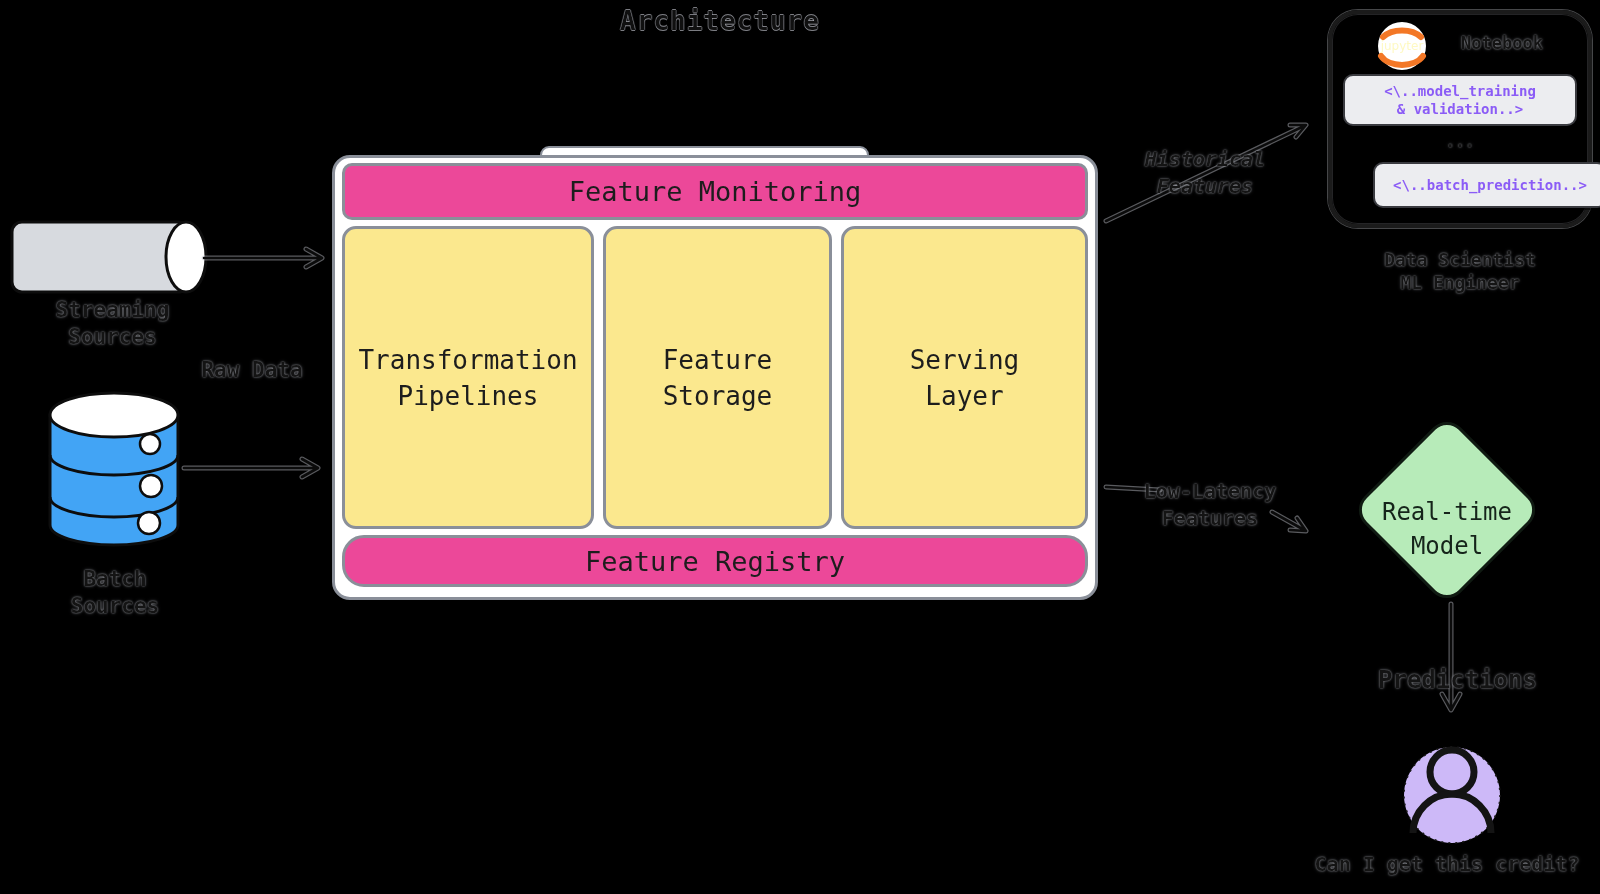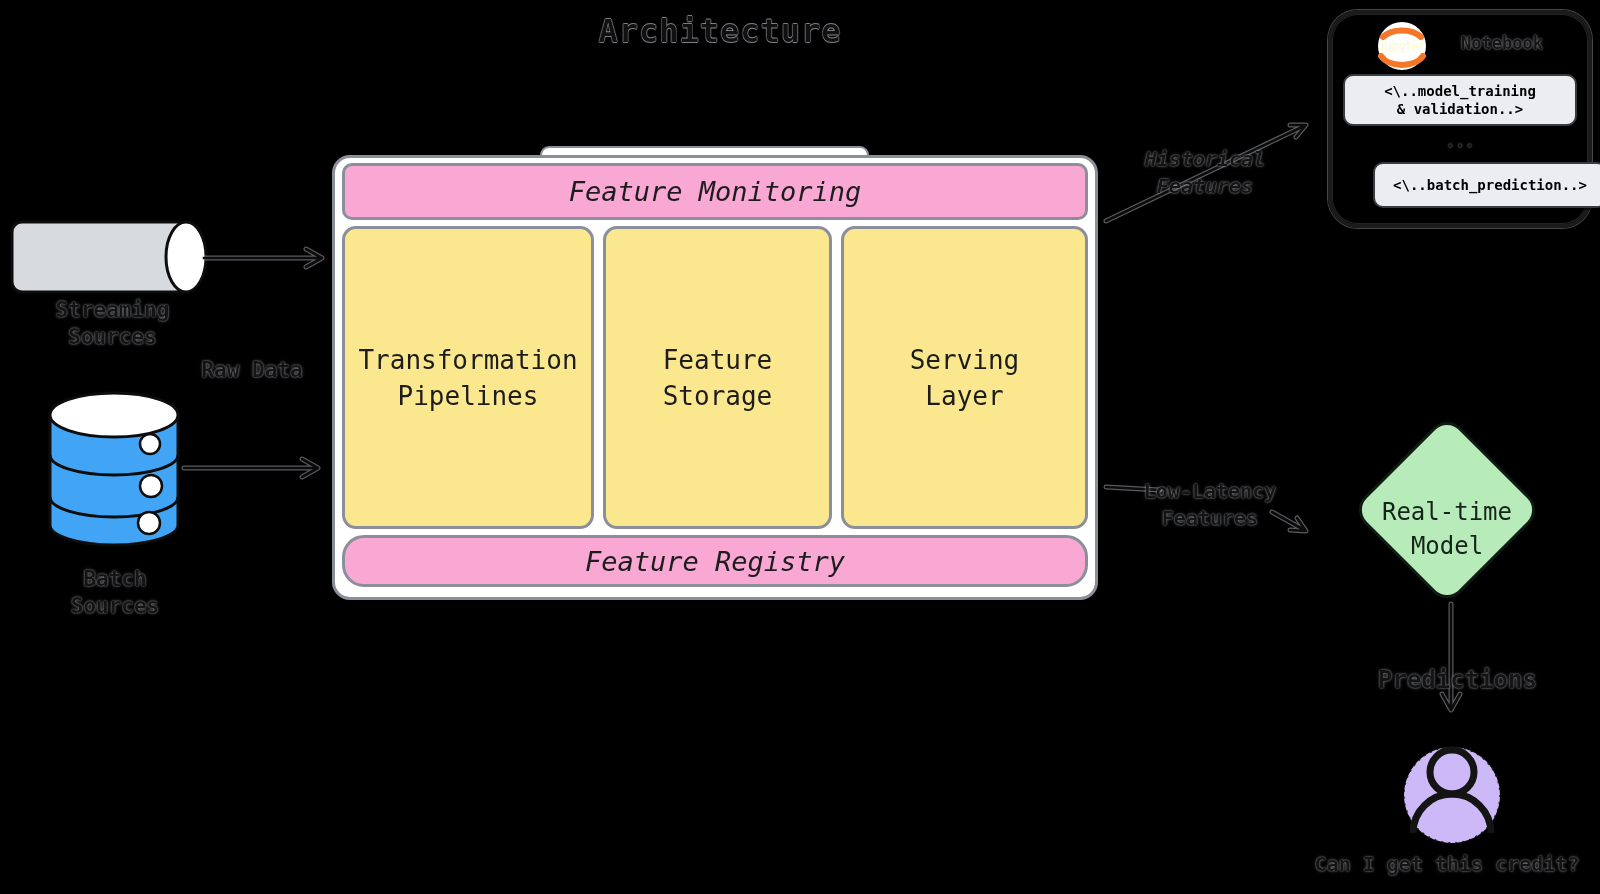--- a/index.html
+++ b/index.html
@@ -17,33 +17,33 @@
     color:#101010;font-weight:700;
     text-shadow:0 1px 0 rgba(205,207,216,.6),0 -1px 0 rgba(205,207,216,.6),
                 1px 0 0 rgba(130,132,140,.45),-1px 0 0 rgba(130,132,140,.45);
   }
   .center{text-align:center;}
   
   .fs-top-bulge{left:540px;top:146px;width:325px;height:20px;background:#fff;
     border:2px solid #8A8F99;border-radius:9px;}
   .fs-container{left:332px;top:155px;width:766px;height:445px;background:#fff;
     border:3px solid #8A8F99;border-radius:18px;box-sizing:border-box;}
-  .band{background:#f9a8d4;border:3px solid #8A8F99;border-radius:10px;box-sizing:border-box;
-    display:flex;align-items:center;justify-content:center;font-size:27px;color:#1d1d1d;font-style:italic;}
+  .band{background:#ec4899;border:3px solid #8A8F99;border-radius:10px;box-sizing:border-box;
+    display:flex;align-items:center;justify-content:center;font-size:27px;color:#1d1d1d;}
   .band-top{left:342px;top:163px;width:746px;height:57px;}
   .band-bottom{left:342px;top:535px;width:746px;height:52px;border-radius:22px;}
   .ybox{background:#FBE88E;border:3px solid #8A8F99;border-radius:14px;box-sizing:border-box;
     top:226px;height:303px;display:flex;align-items:center;justify-content:center;
     font-size:26px;line-height:36px;color:#1d1d1d;text-align:center;}
   
   .nb{left:1328px;top:10px;width:264px;height:218px;border:4px solid #1b1b1b;border-radius:30px;
     box-sizing:border-box;box-shadow:0 0 0 1px rgba(200,202,210,.35), inset 0 0 0 1px rgba(200,202,210,.18);}
   .cell{background:#ECEDF0;border:2px solid #3a3b40;border-radius:10px;box-sizing:border-box;
     display:flex;flex-direction:column;align-items:center;justify-content:center;
-    font-size:14px;line-height:18px;color:#000000;font-weight:700;
+    font-size:14px;line-height:18px;color:#8b5cf6;font-weight:700;
     box-shadow:0 2px 0 rgba(0,0,0,.55);}
   .cell1{left:1343px;top:74px;width:234px;height:52px;}
   .cell2{left:1373px;top:162px;width:234px;height:46px;}
   .jupyter-word{left:1378px;top:39px;width:48px;text-align:center;font-size:12px;color:#fef9c3;
     font-family:"DejaVu Sans","Liberation Sans",sans-serif;font-weight:400;}
   
   .diamond-text{left:1347px;top:488px;width:200px;text-align:center;font-size:24px;line-height:34px;
     color:#15241a;font-weight:500;margin-top:7px;}
 </style>
 </head>
@@ -105,21 +105,21 @@
     </g>
 
     <g>
       <circle cx="1402" cy="46" r="24" fill="#ffffff"></circle>
       <path d="M1383 37 A23 15 0 0 1 1421 37" fill="none" stroke="#F37726" stroke-width="6" stroke-linecap="round"></path>
       <path d="M1381 56 A23 15 0 0 0 1423 56" fill="none" stroke="#F37726" stroke-width="6" stroke-linecap="round"></path>
     </g>
   </svg>
 
   <div class="abs center" style="left:500px;top:6px;width:440px;">
-    <div class="ghost-title" style="font-size:32px;margin-top:6px;letter-spacing:1px;">Architecture</div>
+    <div class="ghost-title" style="font-size:26px;letter-spacing:1px;">Architecture</div>
   </div>
 
   <div class="abs center ghost" style="left:40px;top:297px;width:145px;font-size:21px;line-height:27px;">
     <div>Streaming</div>
     <div>Sources</div>
   </div>
 
   <div class="abs center ghost" style="left:192px;top:358px;width:120px;font-size:21px;">Raw Data</div>
 
   <div class="abs center ghost" style="left:45px;top:566px;width:140px;font-size:21px;line-height:27px;">
@@ -181,20 +181,24 @@
     <div>&lt;\..model_training</div>
     <div>&amp; validation..&gt;</div>
   </div>
 
   <div class="abs center ghost" style="left:1430px;top:132px;width:60px;font-size:16px;">...</div>
 
   <div class="abs cell cell2">
     <div>&lt;\..batch_prediction..&gt;</div>
   </div>
 
+  <div class="abs center ghost" style="left:1360px;top:248px;width:200px;font-size:18px;line-height:23px;">
+    <div>Data Scientist</div>
+    <div>ML Engineer</div>
+  </div>
 
   <div class="abs diamond-text">
     <div>Real-time</div>
     <div>Model</div>
   </div>
 
   <div class="abs center ghost" style="left:1280px;top:852px;width:334px;font-size:20px;">Can I get this credit?</div>
 
 </div>
 

